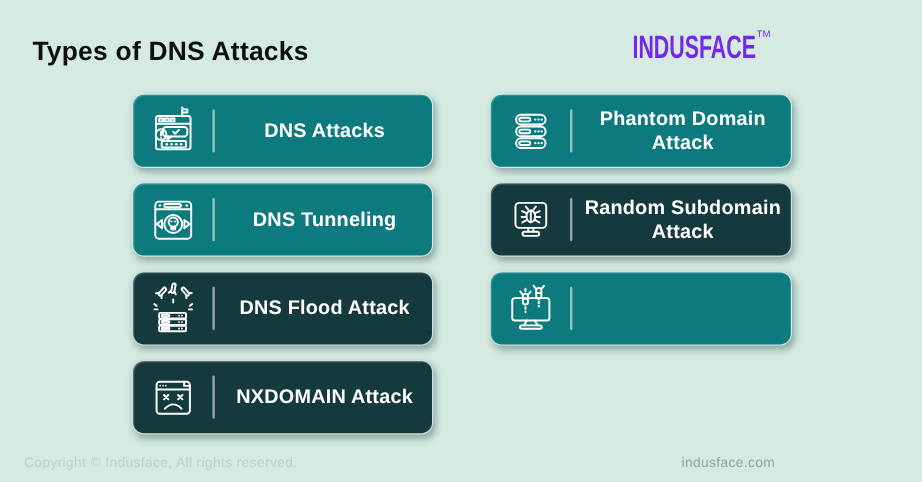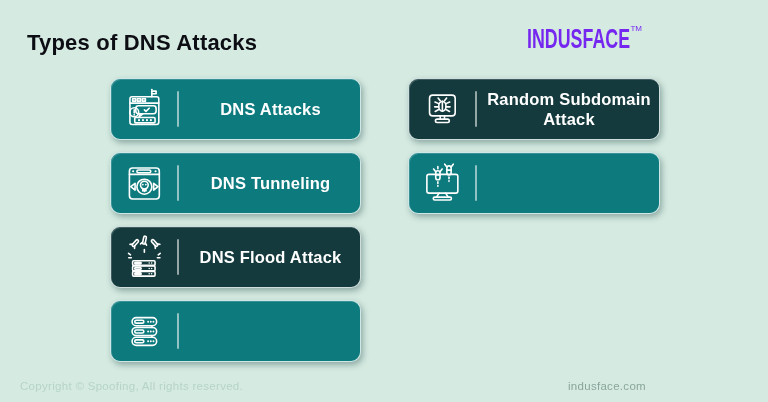--- a/index.html
+++ b/index.html
@@ -197,20 +197,37 @@
             <circle cx="24.5" cy="32.2" r="0.7" fill="#fff" stroke="none"></circle>
             <circle cx="26.8" cy="32.2" r="0.7" fill="#fff" stroke="none"></circle>
   <rect x="11" y="36.4" width="6" height="1.6" rx="0.8"></rect>
             <circle cx="24.5" cy="37.2" r="0.7" fill="#fff" stroke="none"></circle>
             <circle cx="26.8" cy="37.2" r="0.7" fill="#fff" stroke="none"></circle>
 </svg>
         </div>
         <div class="divider"></div>
         <div class="card-label">DNS Flood Attack</div>
       </div>
+      <div class="card dark">
+        <div class="icon-box">
+          <svg viewBox="0 0 44 44" fill="none" stroke="#fff" stroke-width="1.5" stroke-linecap="round" stroke-linejoin="round">
+  <rect x="7" y="9.5" width="26" height="25" rx="2.5"></rect>
+  <line x1="7" y1="15.5" x2="33" y2="15.5"></line>
+  <circle cx="9.8" cy="12.5" r="0.7" fill="#fff" stroke="none"></circle>
+            <circle cx="12" cy="12.5" r="0.7" fill="#fff" stroke="none"></circle>
+            <circle cx="14.2" cy="12.5" r="0.7" fill="#fff" stroke="none"></circle>
+  <path d="M28.5 9.5 v3.2 h4.5"></path>
+  <path d="M12.8 19.8 l3.4 3.4 M16.2 19.8 l-3.4 3.4"></path>
+  <path d="M23.8 19.8 l3.4 3.4 M27.2 19.8 l-3.4 3.4"></path>
+  <path d="M13.5 30.5 q6.5 -6.8 13 0"></path>
+</svg>
+        </div>
+        <div class="divider"></div>
+        <div class="card-label">NXDOMAIN Attack</div>
+      </div>
       <div class="card teal">
         <div class="icon-box">
           <svg viewBox="0 0 44 44" fill="none" stroke="#fff" stroke-width="1.5" stroke-linecap="round" stroke-linejoin="round">
   <rect x="8.5" y="9" width="23" height="7.6" rx="3.8"></rect>
   <rect x="8.5" y="18.2" width="23" height="7.6" rx="3.8"></rect>
   <rect x="8.5" y="27.4" width="23" height="7.6" rx="3.8"></rect>
   <rect x="11" y="11.4" width="8.5" height="2.8" rx="1.4"></rect>
   <rect x="11" y="20.6" width="8.5" height="2.8" rx="1.4"></rect>
   <rect x="11" y="29.8" width="8.5" height="2.8" rx="1.4"></rect>
   <circle cx="23.5" cy="12.8" r="0.9" fill="#fff" stroke="none"></circle>
@@ -220,20 +237,21 @@
             <circle cx="26" cy="22" r="0.9" fill="#fff" stroke="none"></circle>
             <circle cx="28.5" cy="22" r="0.9" fill="#fff" stroke="none"></circle>
   <circle cx="23.5" cy="31.2" r="0.9" fill="#fff" stroke="none"></circle>
             <circle cx="26" cy="31.2" r="0.9" fill="#fff" stroke="none"></circle>
             <circle cx="28.5" cy="31.2" r="0.9" fill="#fff" stroke="none"></circle>
   <line x1="27" y1="16.6" x2="27" y2="18.2"></line>
             <line x1="27" y1="25.8" x2="27" y2="27.4"></line>
 </svg>
         </div>
         <div class="divider"></div>
+        <div class="card-label">Phantom Domain Attack</div>
       </div>
       <div class="card dark">
         <div class="icon-box">
           <svg viewBox="0 0 44 44" fill="none" stroke="#fff" stroke-width="1.5" stroke-linecap="round" stroke-linejoin="round">
   <rect x="8" y="8.5" width="24" height="19.5" rx="3"></rect>
   <path d="M18 28 v3 M22 28 v3"></path>
   <rect x="13.5" y="31" width="13" height="3.2" rx="1.6"></rect>
   <ellipse cx="20" cy="19" rx="3.4" ry="4.6"></ellipse>
   <line x1="20" y1="14.4" x2="20" y2="23.6"></line>
   <path d="M18 13.8 l-2 -2.5 M22 13.8 l2 -2.5"></path>
@@ -255,15 +273,15 @@
   <line x1="15.8" y1="20.5" x2="15.8" y2="24.5" stroke-dasharray="1.5 2"></line>
   <rect x="24.2" y="5.5" width="4" height="8.5" rx="2"></rect>
   <path d="M24.2 6.5 l-2 -2.6 M28.2 6.5 l2 -2.6 M24.2 9.5 h4"></path>
   <line x1="26.2" y1="16" x2="26.2" y2="20" stroke-dasharray="1.5 2"></line>
 </svg>
         </div>
         <div class="divider"></div>
       </div>
     </div>
 
-  <div class="footer-left">Copyright © Spoofing, All rights reserved.</div>
+  <div class="footer-left">Copyright © Indusface, All rights reserved.</div>
   <div class="footer-right">indusface.com</div>
 </div>
 
 </body></html>

